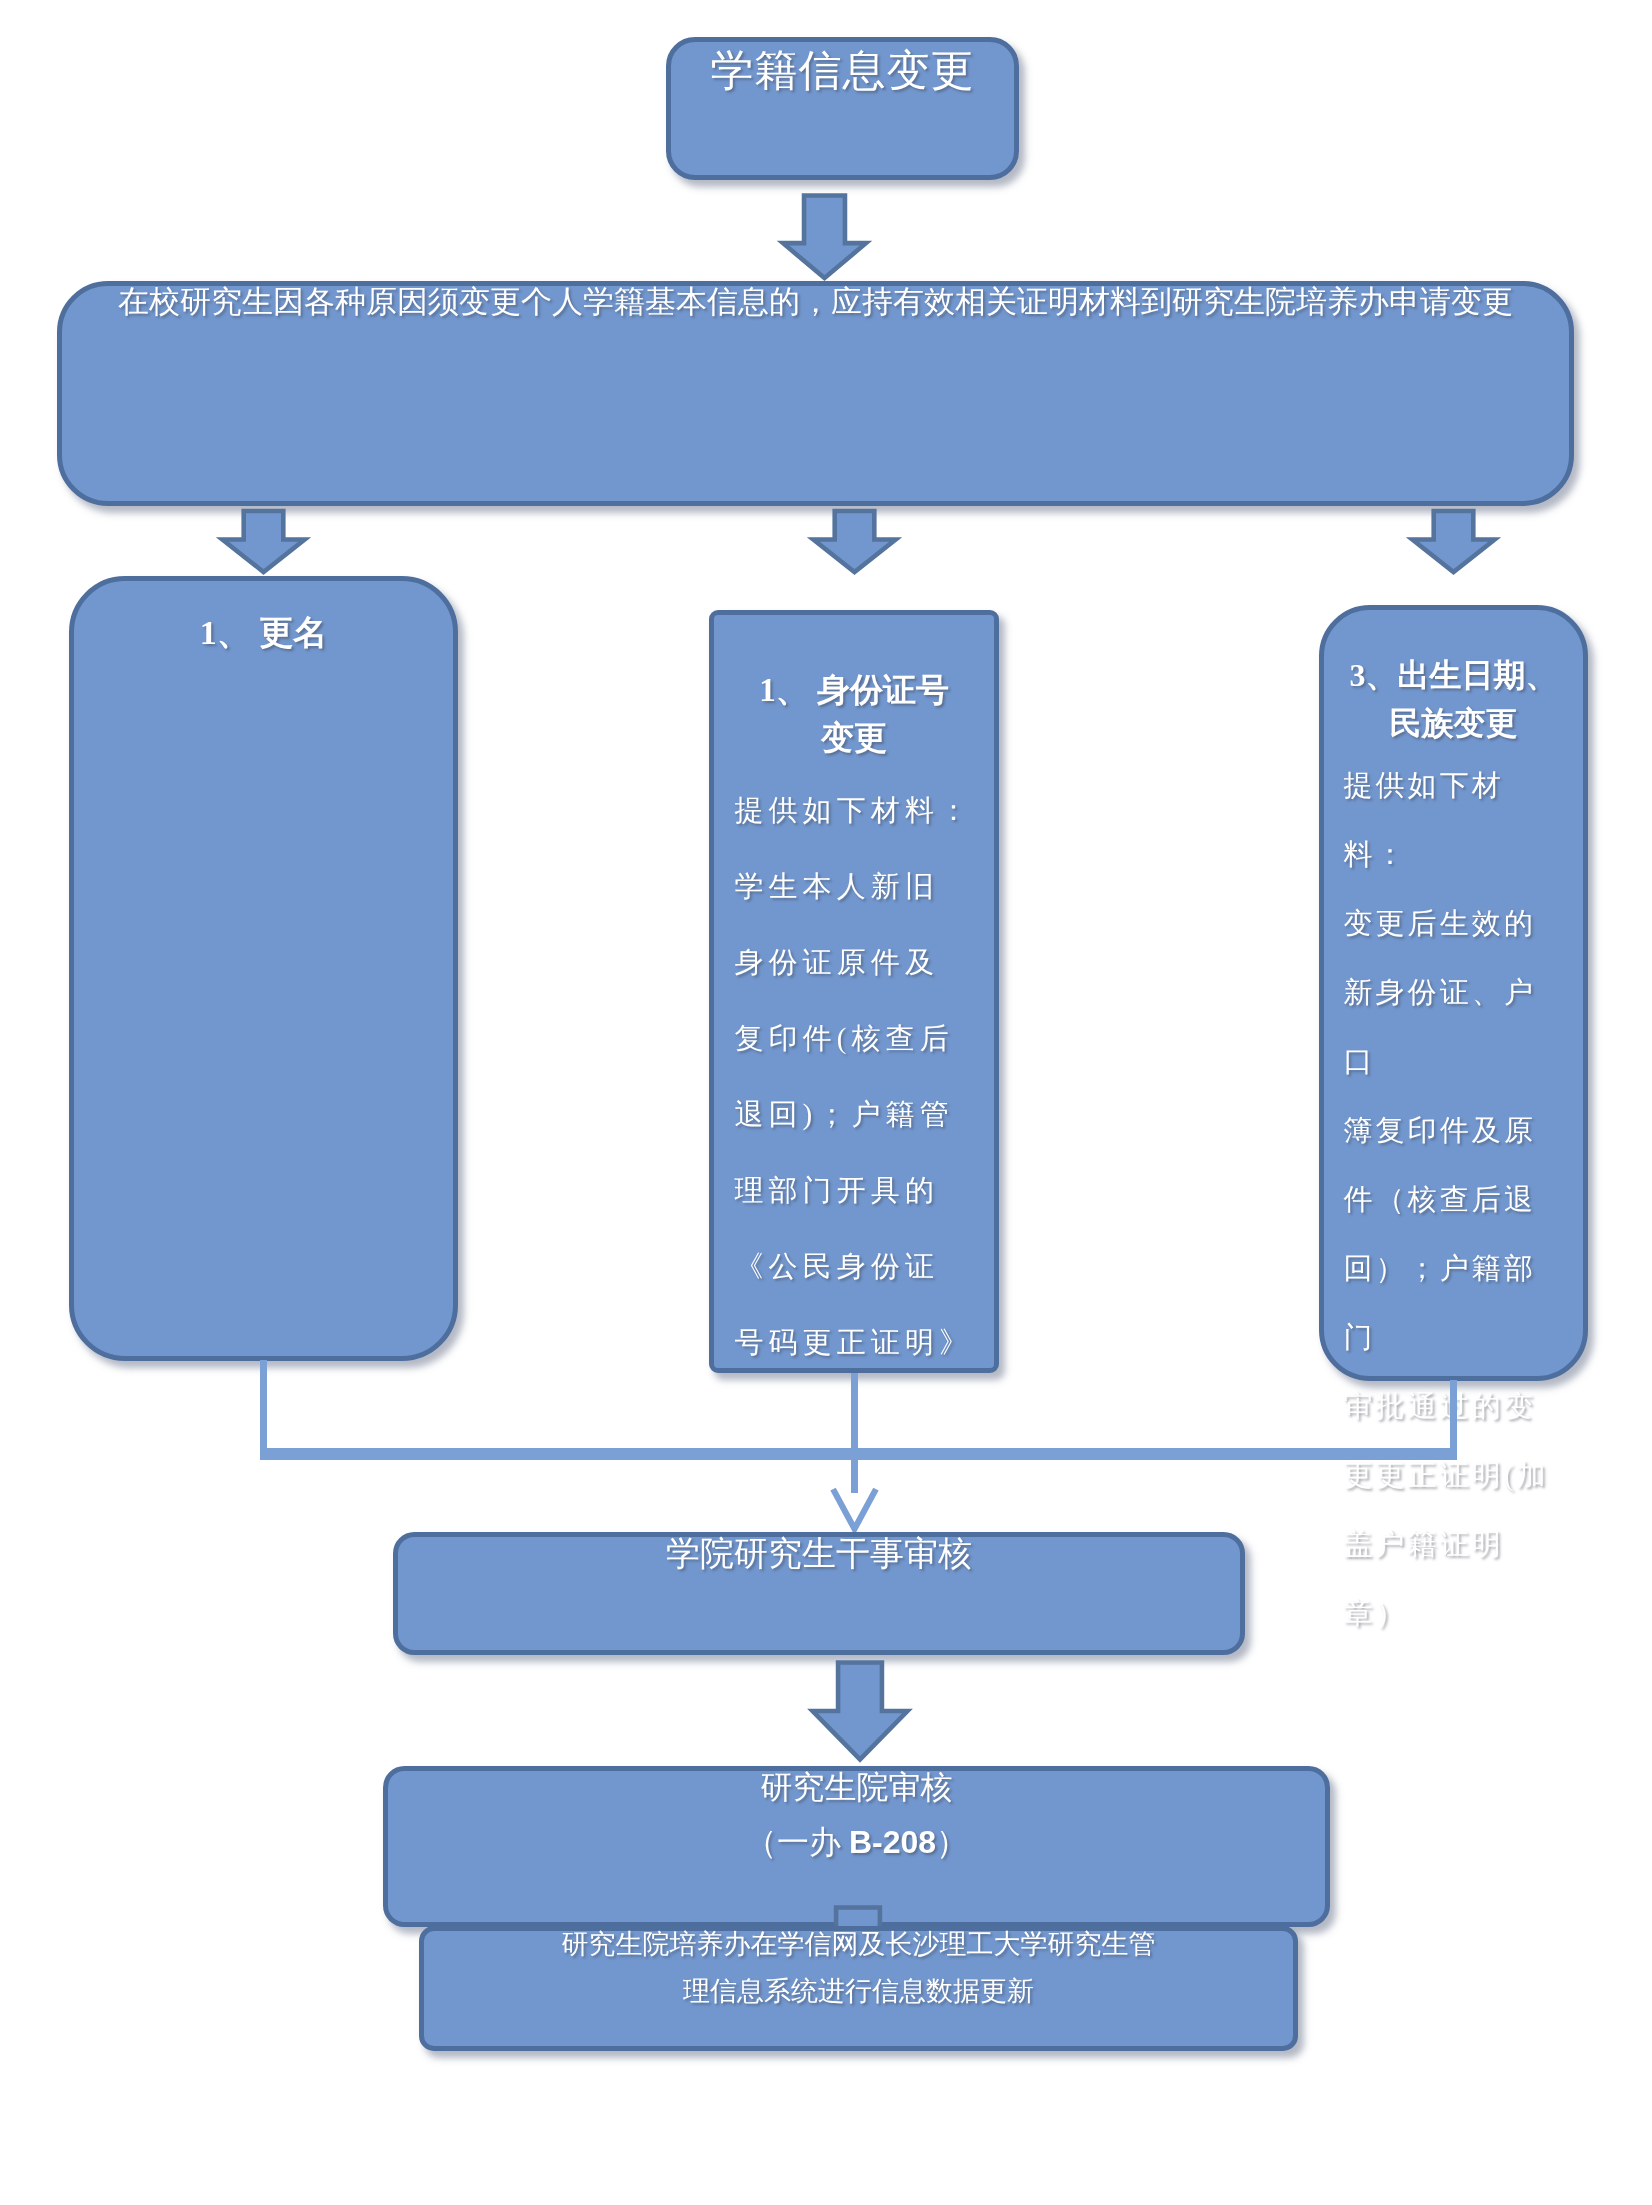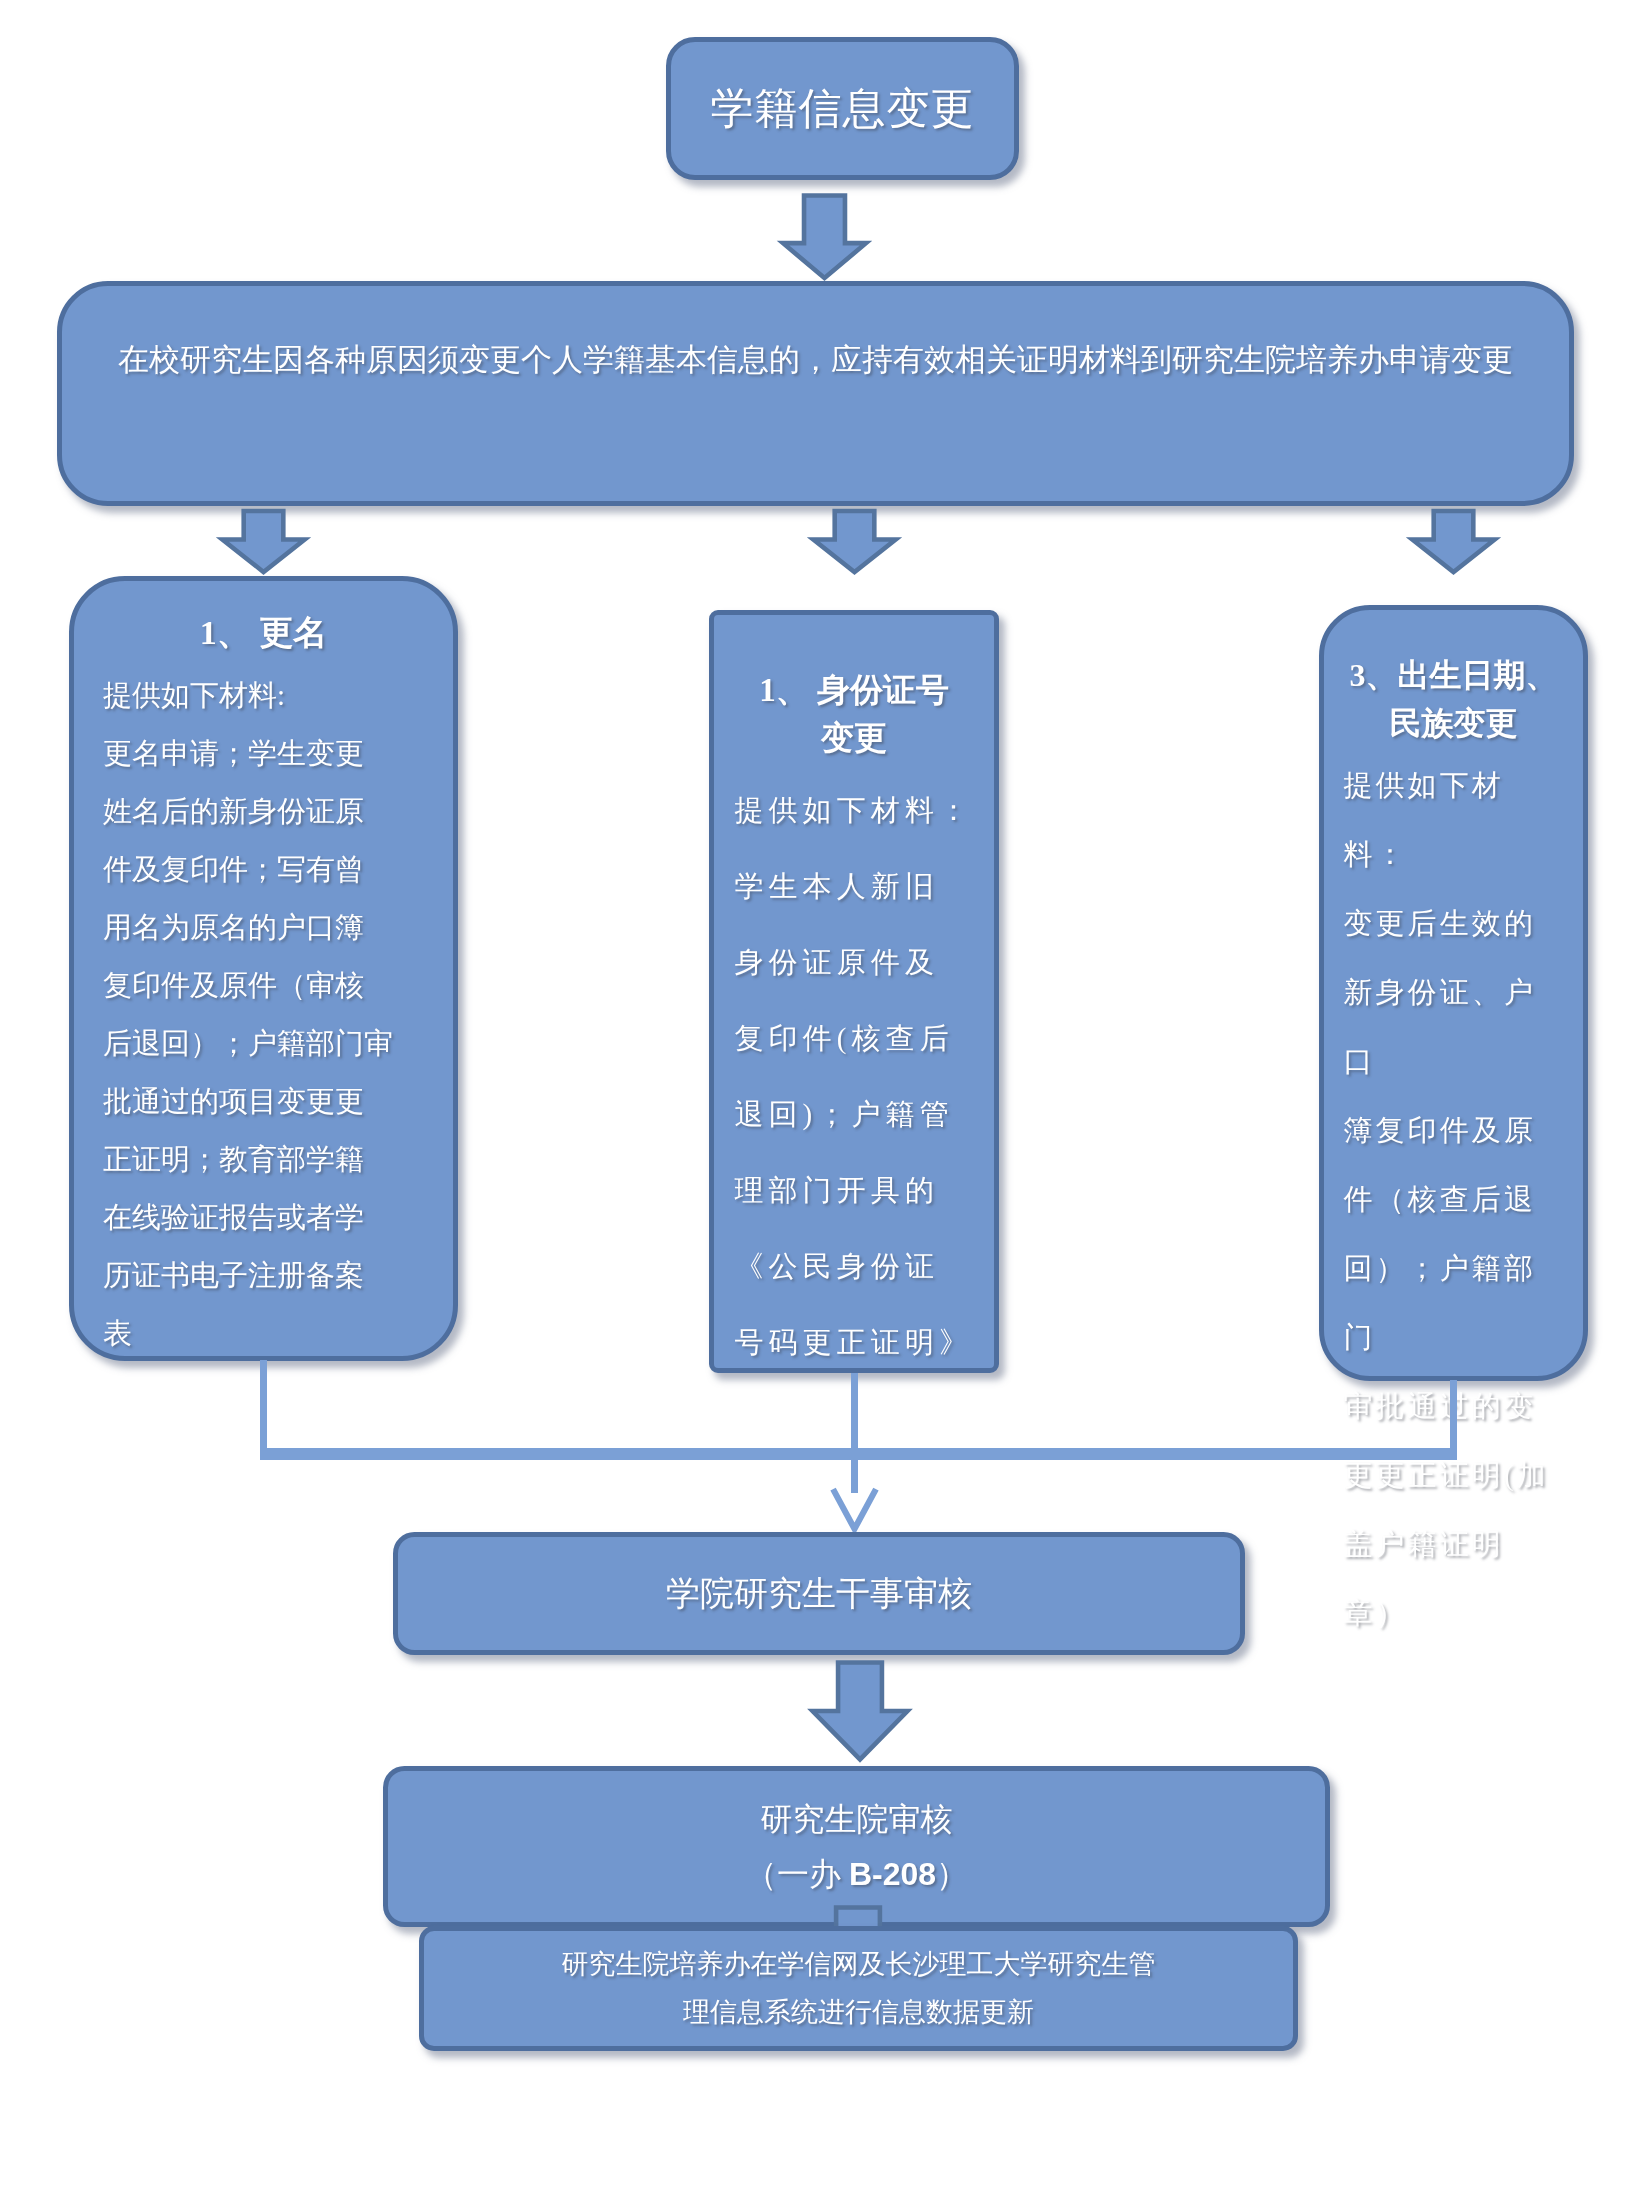--- a/index.html
+++ b/index.html
@@ -18,21 +18,21 @@
   }
   .abs{position:absolute;}
   .box{
     background:var(--box-fill);
     border:5.1px solid var(--box-border);
     box-shadow:5.1px 6.1px 7.1px rgba(105,115,140,0.50);
     display:flex;flex-direction:column;align-items:center;
     color:var(--text);
   }
   .shadowtext{text-shadow:2px 2px 2.6px rgba(55,60,70,0.45);}
-  .center-col{justify-content:center;}
+  .center-col{justify-content:flex-start;}
   .title-box{border-radius:29px;font-size:43px;letter-spacing:1px;}
   .intro-box{border-radius:51px;font-size:31px;}
   .intro-line{white-space:nowrap;line-height:1;}
   .intro-gap{height:37px;}
   .branch{border-radius:56px;}
   .branch-heading{font-weight:bold;text-align:center;white-space:pre-line;}
   .branch-body{white-space:pre-line;}
   .latin-bold{font-family:"Liberation Sans","DejaVu Sans",sans-serif;font-weight:bold;}
   .step-box{border-radius:21.4px;font-size:34px;}
   .step-line{line-height:1;white-space:nowrap;}
@@ -60,32 +60,20 @@
 </svg>
 <svg class="abs" style="left:811px;top:509px;" width="87" height="65" viewBox="0 0 170 128">
   <polygon points="46,4 124,4 124,60 166,60 85,124 4,60 46,60" style="fill:var(--box-fill);stroke:var(--arrow-border);stroke-width:9;stroke-linejoin:miter;"></polygon>
 </svg>
 <svg class="abs" style="left:1410px;top:509px;" width="87" height="65" viewBox="0 0 170 128">
   <polygon points="46,4 124,4 124,60 166,60 85,124 4,60 46,60" style="fill:var(--box-fill);stroke:var(--arrow-border);stroke-width:9;stroke-linejoin:miter;"></polygon>
 </svg>
 
 <div class="abs box branch shadowtext" style="left:69px;top:576px;width:389px;height:785px;padding:28px 29px 0 29px;">
   <div class="branch-heading" style="font-size:34px;line-height:48px;margin-bottom:9.2px;">1、 更名</div>
-  <div class="branch-body" style="font-size:29px;line-height:58px;align-self:flex-start;">提供如下材料:
-更名申请；学生变更
-姓名后的新身份证原
-件及复印件；写有曾
-用名为原名的户口簿
-复印件及原件（审核
-后退回）；户籍部门审
-批通过的项目变更更
-正证明；教育部学籍
-在线验证报告或者学
-历证书电子注册备案
-表</div>
 </div>
 
 <div class="abs box branch shadowtext" style="left:709px;top:610px;width:290px;height:763px;padding:51px 20.4px 0 20.4px;border-radius:9px;">
   <div class="branch-heading" style="font-size:33px;line-height:48px;margin-bottom:10.2px;">1、 身份证号
 变更</div>
   <div class="branch-body" style="font-size:29px;line-height:76px;letter-spacing:5.1px;align-self:flex-start;">提供如下材料：
 学生本人新旧
 身份证原件及
 复印件(核查后
 退回)；户籍管

